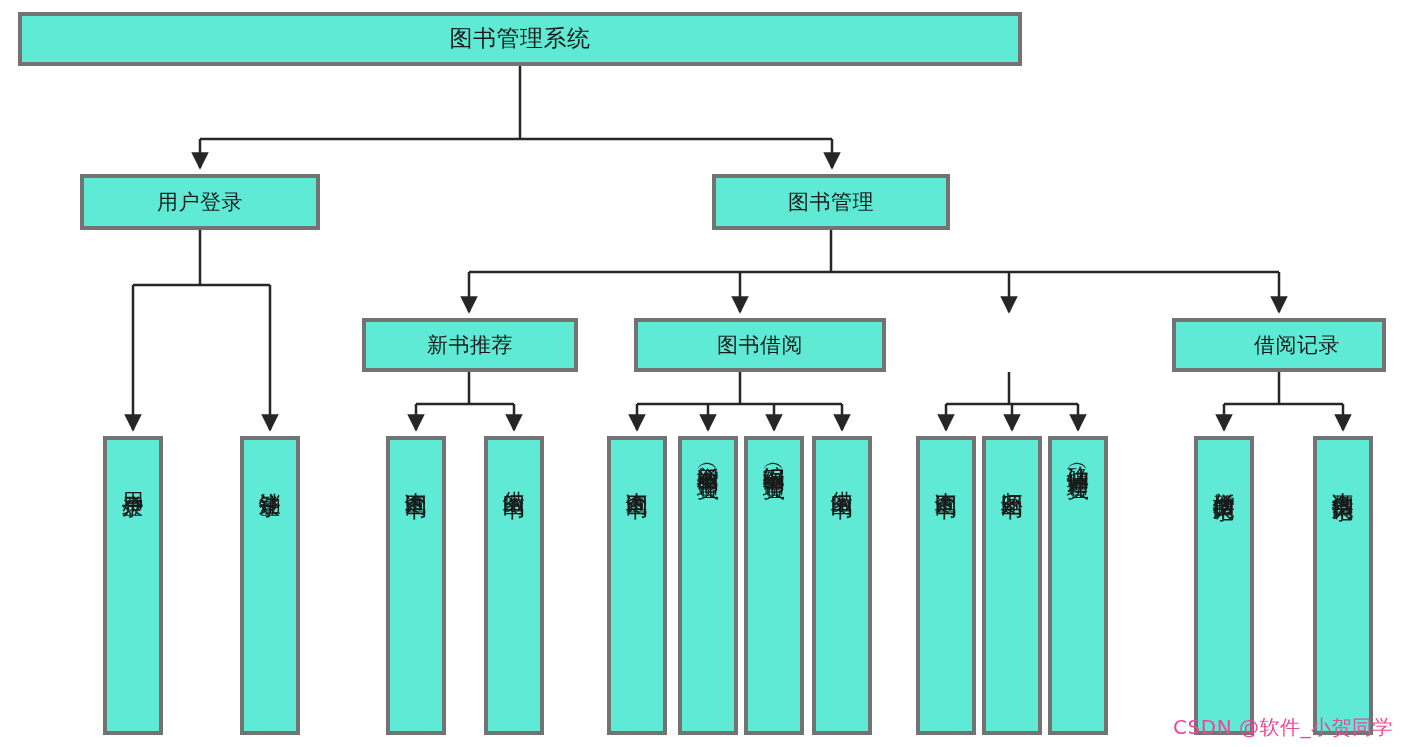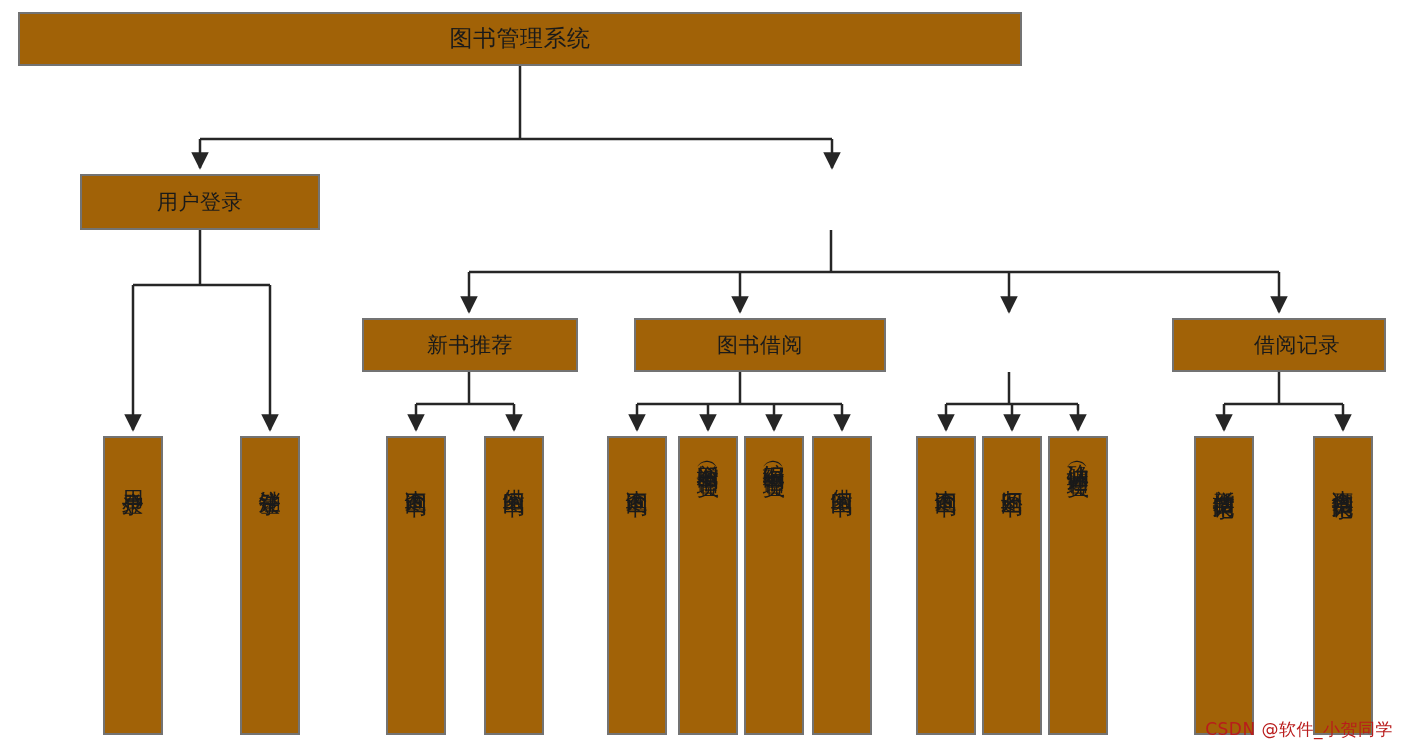--- a/index.html
+++ b/index.html
@@ -19,22 +19,22 @@
     position: absolute;
     left: 0;
     top: 0;
     width: 1405px;
     height: 747px;
     pointer-events: none;
   }
   .node {
     position: absolute;
     box-sizing: border-box;
-    border: 2px solid #737373;
-    background: #a16207;
+    border: 4px solid #737373;
+    background: #5eead4;
     display: flex;
     align-items: center;
     justify-content: center;
     color: #1a1a1a;
   }
   .node .lbl {
     display: block;
     text-align: center;
     line-height: 1.18;
     letter-spacing: 0.5px;
@@ -61,22 +61,22 @@
     letter-spacing: 2px;
     white-space: nowrap;
   }
   .node.vert.topalign {
     padding-top: 8px;
   }
   #watermark {
     position: absolute;
     right: 12px;
     bottom: 6px;
-    font-size: 17px;
-    color: #b91c1c;
+    font-size: 20px;
+    color: #ec4899;
     letter-spacing: 0.5px;
     white-space: nowrap;
     font-family: "DejaVu Sans", "Liberation Sans", sans-serif;
     margin-top: 48px;
   }
 </style>
 </head>
 <body>
 
 <div id="canvas">
@@ -131,20 +131,23 @@
     </g>
   </svg>
 
   <div class="node horiz root" style="left:18px; top:12px; width:1004px; height:54px;">
     <span class="lbl">图书管理系统</span>
   </div>
 
   <div class="node horiz" style="left:80px; top:174px; width:240px; height:56px;">
     <span class="lbl">用户登录</span>
   </div>
+  <div class="node horiz" style="left:712px; top:174px; width:238px; height:56px;">
+    <span class="lbl">图书管理</span>
+  </div>
 
   <div class="node horiz" style="left:362px; top:318px; width:216px; height:54px;">
     <span class="lbl">新书推荐</span>
   </div>
   <div class="node horiz" style="left:634px; top:318px; width:252px; height:54px;">
     <span class="lbl">图书借阅</span>
   </div>
   <div class="node horiz" style="left:1172px; top:318px; width:214px; height:54px;padding-left:36px;">
     <span class="lbl">借阅记录</span>
   </div>

